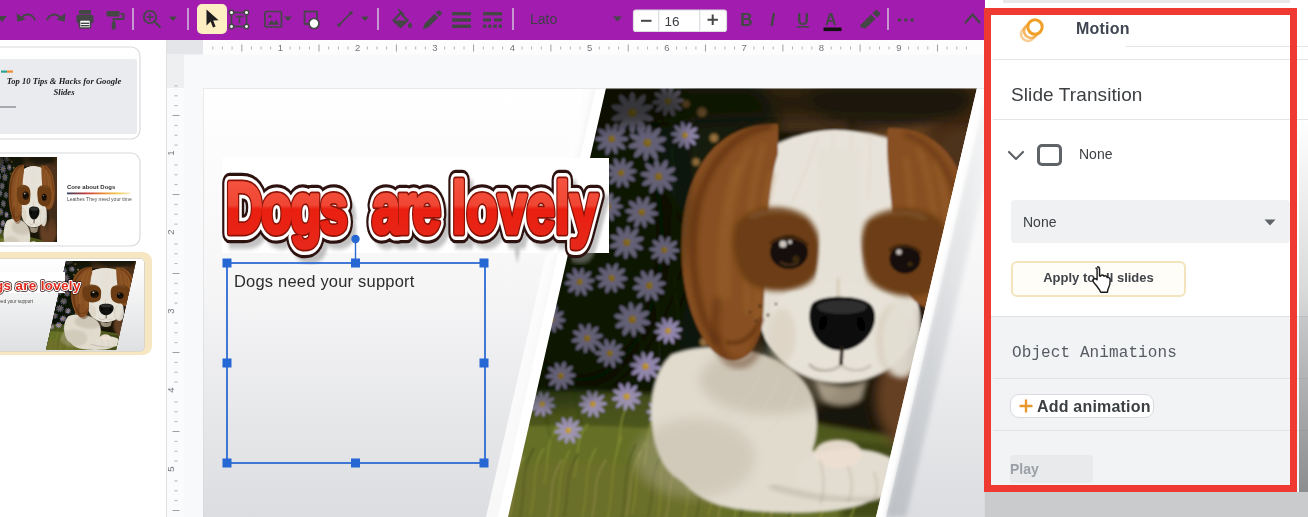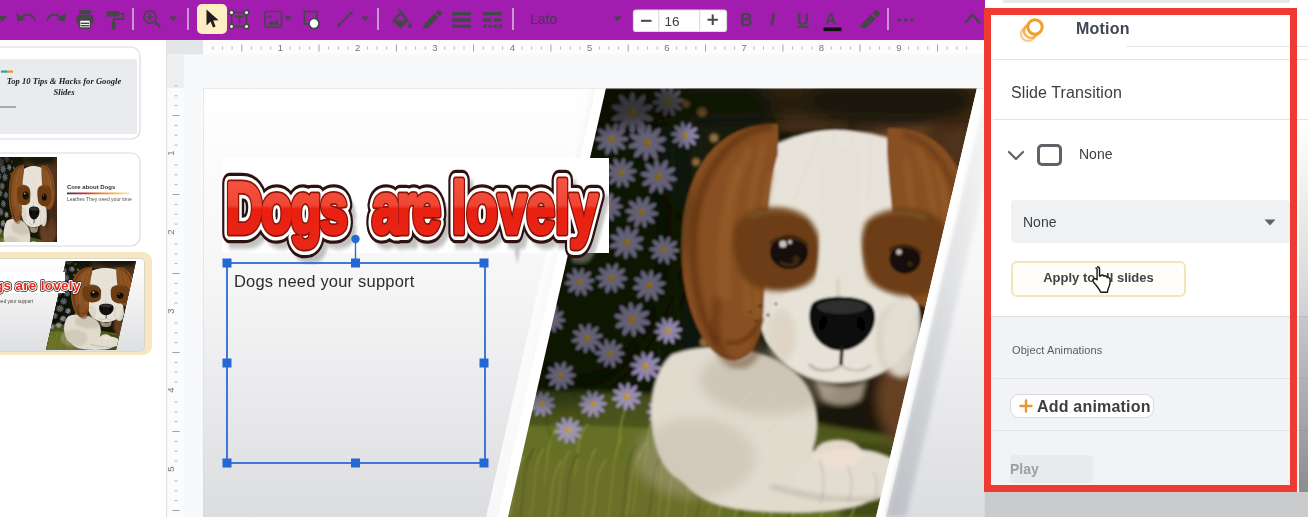--- a/index.html
+++ b/index.html
@@ -718,21 +718,21 @@
 
     <svg class="abs" style="left:34px;top:15px" width="28" height="28" viewBox="0 0 28 28">
       <circle cx="9" cy="19" r="7" fill="none" stroke="#f2a43c" stroke-width="2.6" opacity="0.55"></circle>
       <circle cx="12" cy="16" r="7" fill="#fff" stroke="#f2a43c" stroke-width="2.6" opacity="0.8"></circle>
       <circle cx="16" cy="12" r="7.2" fill="#fff" stroke="#f0a028" stroke-width="3"></circle>
     </svg>
     <div class="abs" style="left:68px;top:20px;font-size:16px;font-weight:bold;color:#3f4652;letter-spacing:0.2px;margin-left:23px;">Motion</div>
     <div class="abs" style="left:141px;top:46px;width:182px;height:1px;background:#e4e5e7;"></div>
     <div class="abs" style="left:8px;top:59px;width:315px;height:1px;background:#e4e5e7;"></div>
 
-    <div class="abs" style="left:26px;top:84px;font-size:16px;color:#3c4043;font-weight:500;letter-spacing:0.1px;">Slide Transition</div>
+    <div class="abs" style="left:26px;top:84px;font-size:19px;color:#3c4043;font-weight:500;letter-spacing:0.1px;">Slide Transition</div>
     <div class="abs" style="left:8px;top:119px;width:315px;height:1px;background:#e4e5e7;"></div>
     <svg class="abs" style="left:22px;top:144px" width="60" height="24" viewBox="0 0 60 24">
       <path d="M2,8 L9,15 L16,8" fill="none" stroke="#5f6368" stroke-width="2.2" stroke-linecap="round" stroke-linejoin="round"></path>
       <rect x="31.5" y="1.5" width="22" height="19" rx="3.5" fill="#fff" stroke="#5f6368" stroke-width="3"></rect>
     </svg>
     <div class="abs" style="left:94px;top:146px;font-size:14px;color:#3c4043;">None</div>
 
     <div class="abs" style="left:26px;top:200px;width:279px;height:43px;background:#f0f1f3;border-radius:4px;"></div>
     <div class="abs" style="left:38px;top:214px;font-size:14px;color:#3c4043;">None</div>
     <svg class="abs" style="left:278px;top:218px" width="14" height="9" viewBox="0 0 14 9">
@@ -740,21 +740,21 @@
     </svg>
 
     <div class="abs" style="left:26px;top:261px;width:175px;height:36px;background:#fffdf7;border:2px solid #f4e4bd;border-radius:6px;box-sizing:border-box;"></div>
     <div class="abs" style="left:26px;top:261px;width:175px;height:36px;line-height:34px;text-align:center;font-size:13px;font-weight:bold;color:#40444b;">Apply to all slides</div>
 
     <svg class="abs" style="left:105px;top:264px" width="23" height="31" viewBox="0 0 26 34">
       <path d="M8,2.5 C9.8,2.5 10.8,3.6 10.8,5.5 L10.8,13 L12,13.2 C12.2,12.4 13,11.8 14,11.9 C15,12 15.6,12.6 15.8,13.4 C16.4,12.9 17.2,12.7 18,13 C18.9,13.3 19.4,13.9 19.5,14.8 C20.1,14.5 20.8,14.5 21.4,14.8 C22.4,15.3 22.8,16.2 22.8,17.6 C22.8,20.2 22.3,23.2 21.4,25.4 C20.3,28 19.6,29.4 19.7,31.5 L12.2,31.5 C11.4,29.3 9.6,26.9 7.6,24.3 C6.2,22.5 4.6,21 3.8,19.6 C3.1,18.3 3.5,17 4.6,16.4 C5.8,15.8 7.1,16.2 8,17.2 L8,5.5 C8,4 6.8,3.8 6.2,4.6" fill="#ffffff" stroke="#1a1a1a" stroke-width="1.6" stroke-linejoin="round"></path>
     </svg>
 
     <div class="abs" style="left:0;top:316px;width:323px;height:176px;background:#f2f3f5;border-top:1px solid #e0e1e3;"></div>
-    <div class="abs" style="left:27px;top:344px;font-size:11px;color:#565b63;font-weight:500;letter-spacing:0.1px;">Object Animations</div>
+    <div class="abs" style="left:27px;top:344px;font-size:16px;color:#565b63;font-weight:500;letter-spacing:0.1px;font-family:Liberation Mono, monospace;">Object Animations</div>
     <div class="abs" style="left:8px;top:378px;width:315px;height:1px;background:#e2e3e5;"></div>
     <div class="abs" style="left:25px;top:394px;width:144px;height:24px;background:#fff;border:1.5px solid #d9dbdf;border-radius:9px;box-sizing:border-box;"></div>
     <svg class="abs" style="left:34px;top:399px" width="14" height="14" viewBox="0 0 14 14">
       <path d="M7,1.5 L7,12.5 M1.5,7 L12.5,7" stroke="#e8972e" stroke-width="2.4" stroke-linecap="round"></path>
     </svg>
     <div class="abs" style="left:52px;top:398px;font-size:16px;font-weight:bold;color:#3c4043;letter-spacing:0.2px;">Add animation</div>
     <div class="abs" style="left:8px;top:430px;width:315px;height:1px;background:#e2e3e5;"></div>
     <div class="abs" style="left:25px;top:455px;width:83px;height:28px;background:#e8eaec;border-radius:4px;"></div>
     <div class="abs" style="left:25px;top:455px;width:83px;height:28px;line-height:28px;font-size:14px;font-weight:bold;color:#9aa0a6;">Play</div>
 

